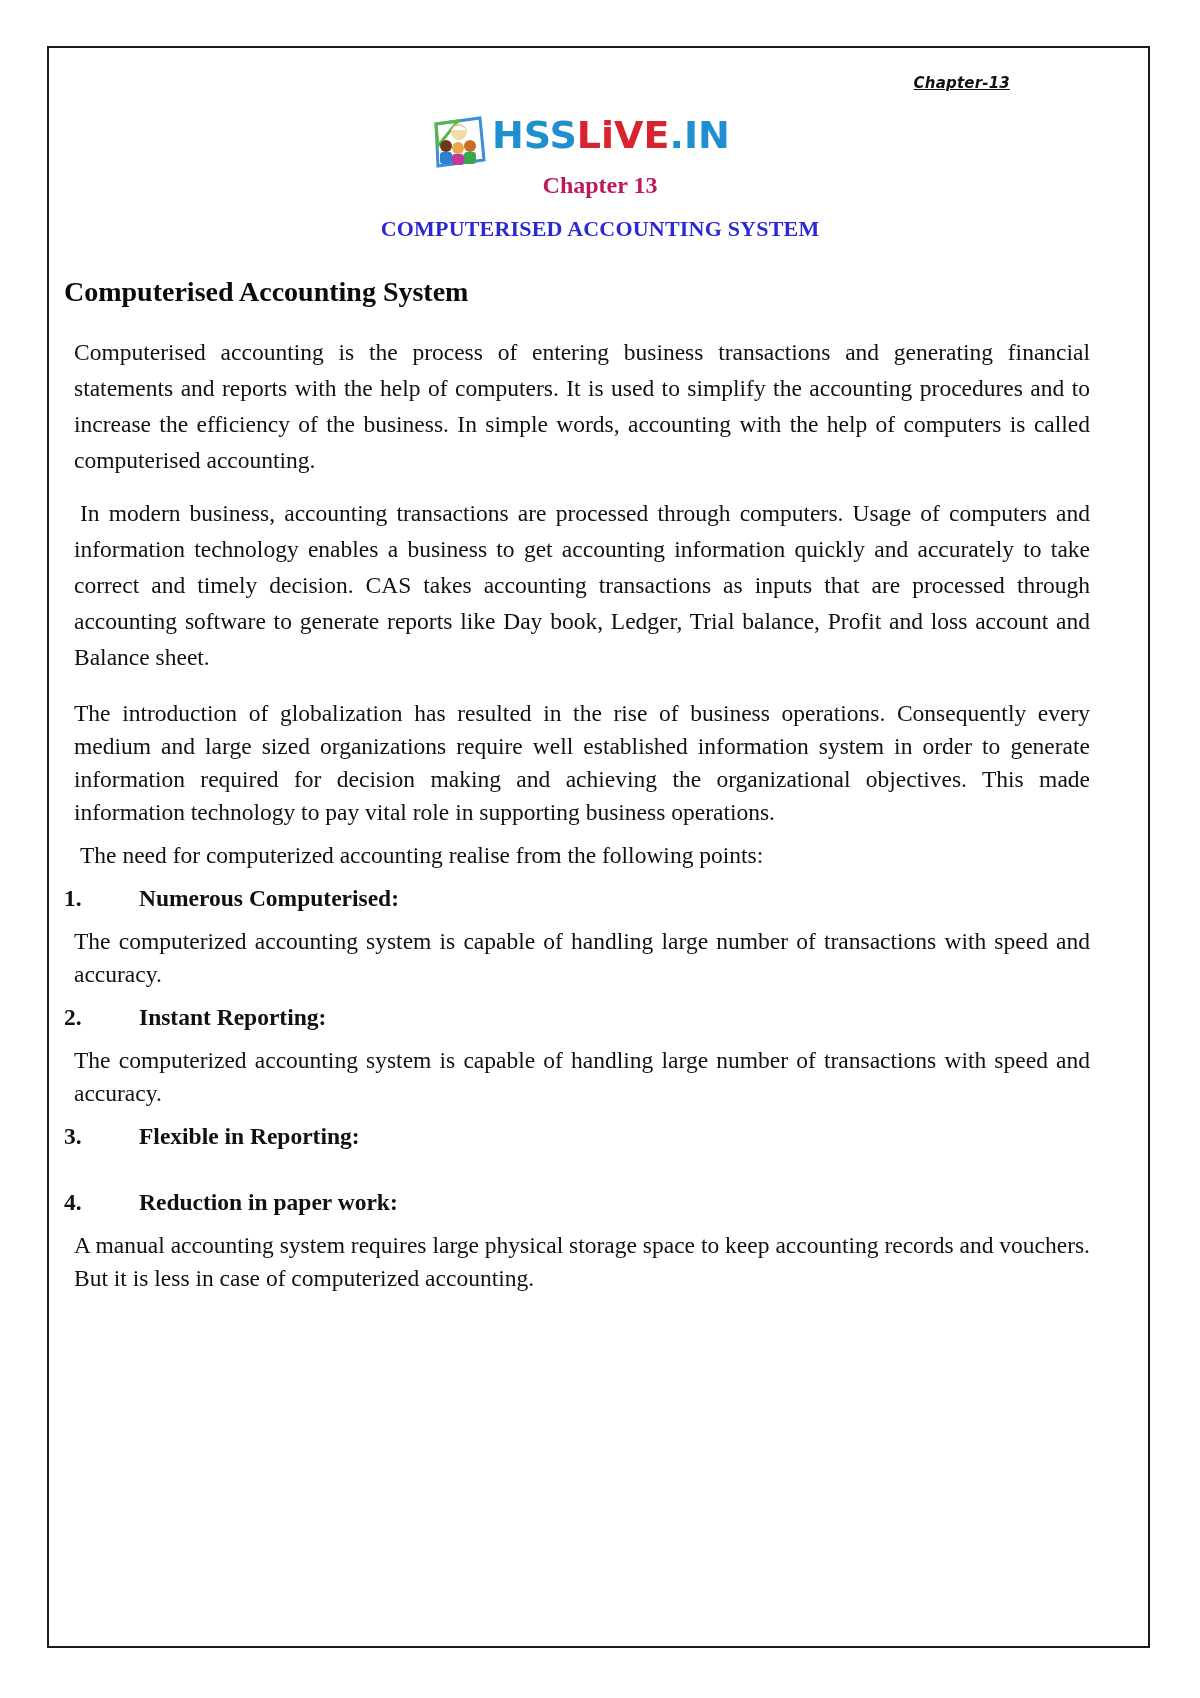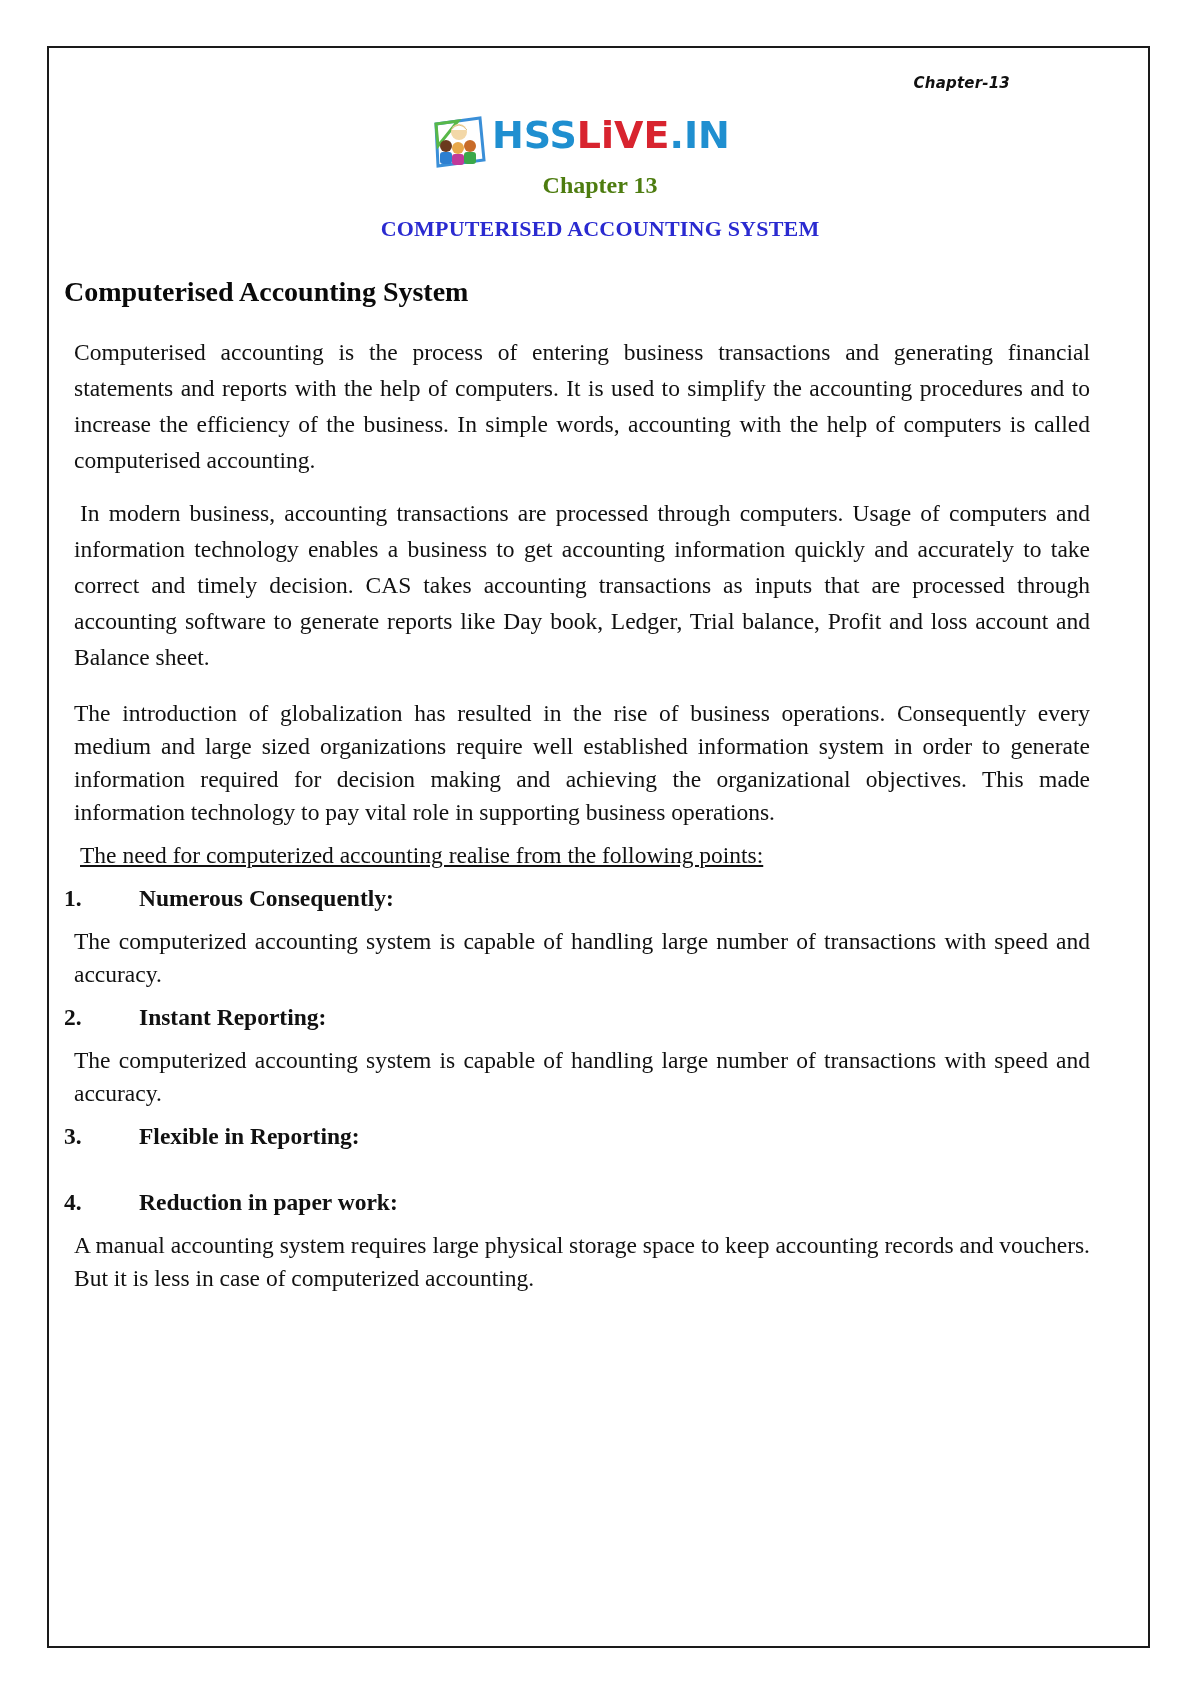--- a/index.html
+++ b/index.html
@@ -1,40 +1,40 @@
 <!DOCTYPE html>
 <html><head>
   <meta charset="utf-8">
   <style>
     html, body { margin: 0; padding: 0; background: #ffffff; }
     body { width: 1200px; height: 1698px; position: relative; overflow: hidden;
            font-family: "Liberation Serif", "DejaVu Serif", serif; color: #111; }
     .page-border { position: absolute; left: 47px; top: 46px; width: 1103px; height: 1602px;
                    border: 2px solid #1a1a1a; box-sizing: border-box; }
     .running-head { position: absolute; right: 190px; top: 74px; font-family: "DejaVu Sans", sans-serif;
-                    font-style: italic; font-weight: bold; font-size: 15px; color: #111; letter-spacing: 0.2px; }
+                    font-style: italic; font-weight: bold; font-size: 15px; color: #111; letter-spacing: 0.2px; text-decoration: underline; }
     .logo { position: absolute; left: 432px; top: 116px; height: 56px; display: flex; }
     .logo-mark { width: 54px; height: 52px; position: relative; margin-right: 6px; }
     .logo-text { font-family: "DejaVu Sans", sans-serif; font-weight: bold; font-size: 38px; letter-spacing: 0px; line-height: 1; }
     .logo-text .blue { color: #1f8fd0; }
     .logo-text .red { color: #d8242f; }
     .chapter-label { position: absolute; left: 0; width: 1200px; top: 172px; text-align: center;
-                     font-family: "Liberation Serif", serif; font-weight: bold; font-size: 24px; color: #4d7c0f; }
+                     font-family: "Liberation Serif", serif; font-weight: bold; font-size: 24px; color: #be185d; }
     .chapter-title { position: absolute; left: 0; width: 1200px; top: 216px; text-align: center;
                      font-family: "Liberation Serif", serif; font-weight: bold; font-size: 22px; color: #2a2ad0; letter-spacing: 0.2px; }
     .content { position: absolute; left: 64px; top: 272px; width: 1036px; }
     h2 { font-family: "Liberation Serif", serif; font-weight: bold; font-size: 28px; margin: 0; line-height: 40px; color: #0a0a0a; }
     p { margin: 10px; text-align: justify; font-size: 23.5px; line-height: 36px; color: #111; }
     .sec1-h { margin-top: 0; }
     .p1 { margin-top: 22px; }
     .p2 { margin-top: 17px; text-indent: 6px; }
     .sec2-h { margin-top: 39px; }
     .body2 { margin-top: 22px; }
     .body2 p { line-height: 33px; }
-    .intro-line { text-indent: 6px; text-decoration: underline; }
+    .intro-line { text-indent: 6px; }
     .item-head { font-weight: bold; font-size: 23.5px; line-height: 33px; display: flex; }
     .item-num { width: 75px; }
     .spacer { height: 33px; }
   </style>
 </head>
 <body>
 
 <div class="page-border"></div>
 
 <div class="running-head">Chapter-13</div>
@@ -66,21 +66,21 @@
   <h2 class="sec1-h">Computerised Accounting System</h2>
   <p class="p1">Computerised accounting is the process of entering business transactions and generating financial statements and reports with the help of computers. It is used to simplify the accounting procedures and to increase the efficiency of the business. In simple words, accounting with the help of computers is called computerised accounting.</p>
   <p class="p2">In modern business, accounting transactions are processed through computers. Usage of computers and information technology enables a business to get accounting information quickly and accurately to take correct and timely decision. CAS takes accounting transactions as inputs that are processed through accounting software to generate reports like Day book, Ledger, Trial balance, Profit and loss account and Balance sheet.</p>
 
   <div class="body2">
     <p>The introduction of globalization has resulted in the rise of business operations. Consequently every medium and large sized organizations require well established information system in order to generate information required for decision making and achieving the organizational objectives. This made information technology to pay vital role in supporting business operations.</p>
     <p class="intro-line">The need for computerized accounting realise from the following points:</p>
 
     <div class="item-head">
       <span class="item-num">1.</span>
-      <span>Numerous Consequently:</span>
+      <span>Numerous Computerised:</span>
     </div>
     <p>The computerized accounting system is capable of handling large number of transactions with speed and accuracy.</p>
 
     <div class="item-head">
       <span class="item-num">2.</span>
       <span>Instant Reporting:</span>
     </div>
     <p>The computerized accounting system is capable of handling large number of transactions with speed and accuracy.</p>
 
     <div class="item-head">

